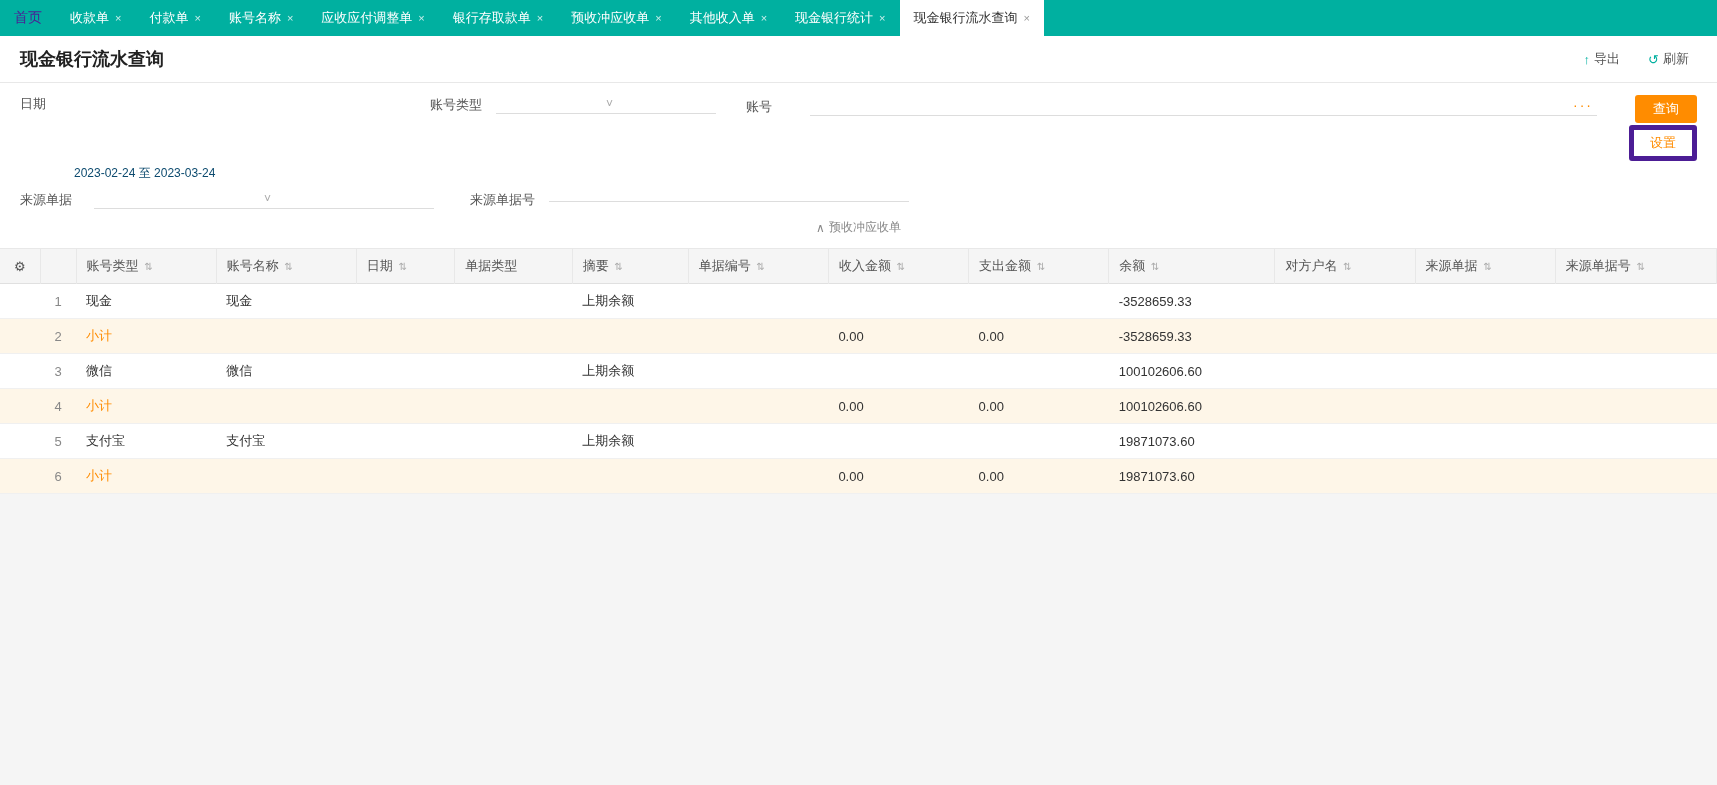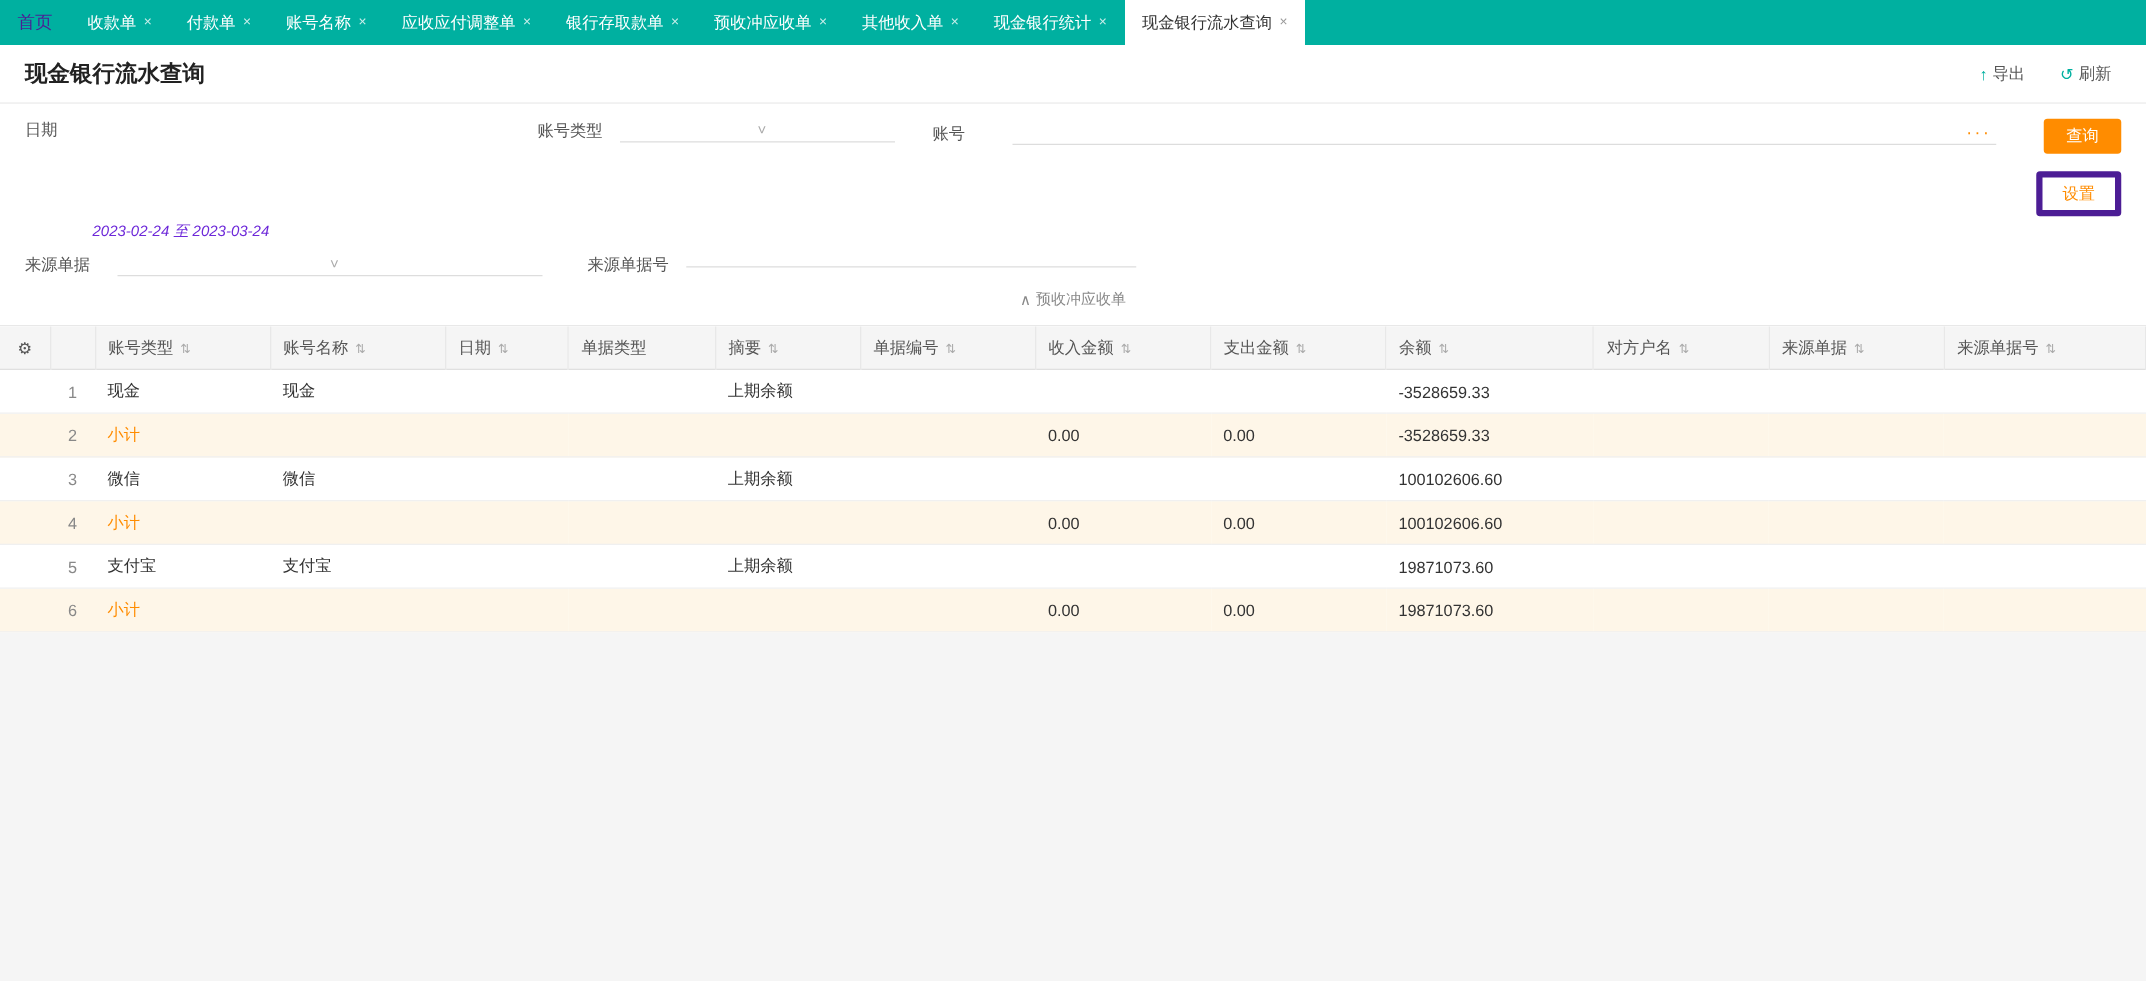--- a/index.html
+++ b/index.html
@@ -103,23 +103,22 @@
       background: transparent;
     }
     .date-btn.active {
       background: #ff8c00;
       color: #fff;
       border-radius: 10px;
       padding: 2px 10px;
     }
     .date-range {
       font-size: 12px;
-      color: #6d28d9;
+      color: #0c4a6e;
       margin-left: 4px;
-      font-style: italic;
     }
     .filter-select {
       display: flex;
       align-items: center;
       border-bottom: 1px solid #ddd;
       min-width: 160px;
       padding: 2px 4px;
       cursor: pointer;
       margin-left: 8px;
     }
@@ -282,21 +281,21 @@
         </div>
       </div>
 
       <div style="display:flex; align-items:flex-end; gap:6px; margin-left:30px; flex:1;">
         <span class="filter-label">账号</span>
         <div style="flex:1; border-bottom:1px solid #ddd; padding:2px 4px; display:flex; align-items:center; justify-content:flex-end; cursor:pointer;">
           <span style="color:#ff8c00; font-size:14px; letter-spacing:2px;">···</span>
         </div>
       </div>
 
-      <div style="display:flex; flex-direction:column; gap:14px; margin-left:20px; align-items:flex-end; min-width:80px;">
+      <div style="display:flex; flex-direction:column; gap:2px; margin-left:20px; align-items:flex-end; min-width:80px;">
         <button class="query-btn">查询</button>
         <button class="settings-btn">设置</button>
       </div>
     </div>
 
     <div style="margin-left:50px; margin-top:-4px; margin-bottom:8px;">
       <span class="date-range">2023-02-24 至 2023-03-24</span>
     </div>
 
     <div style="display:flex; align-items:center; gap:6px; margin-bottom:6px;">

